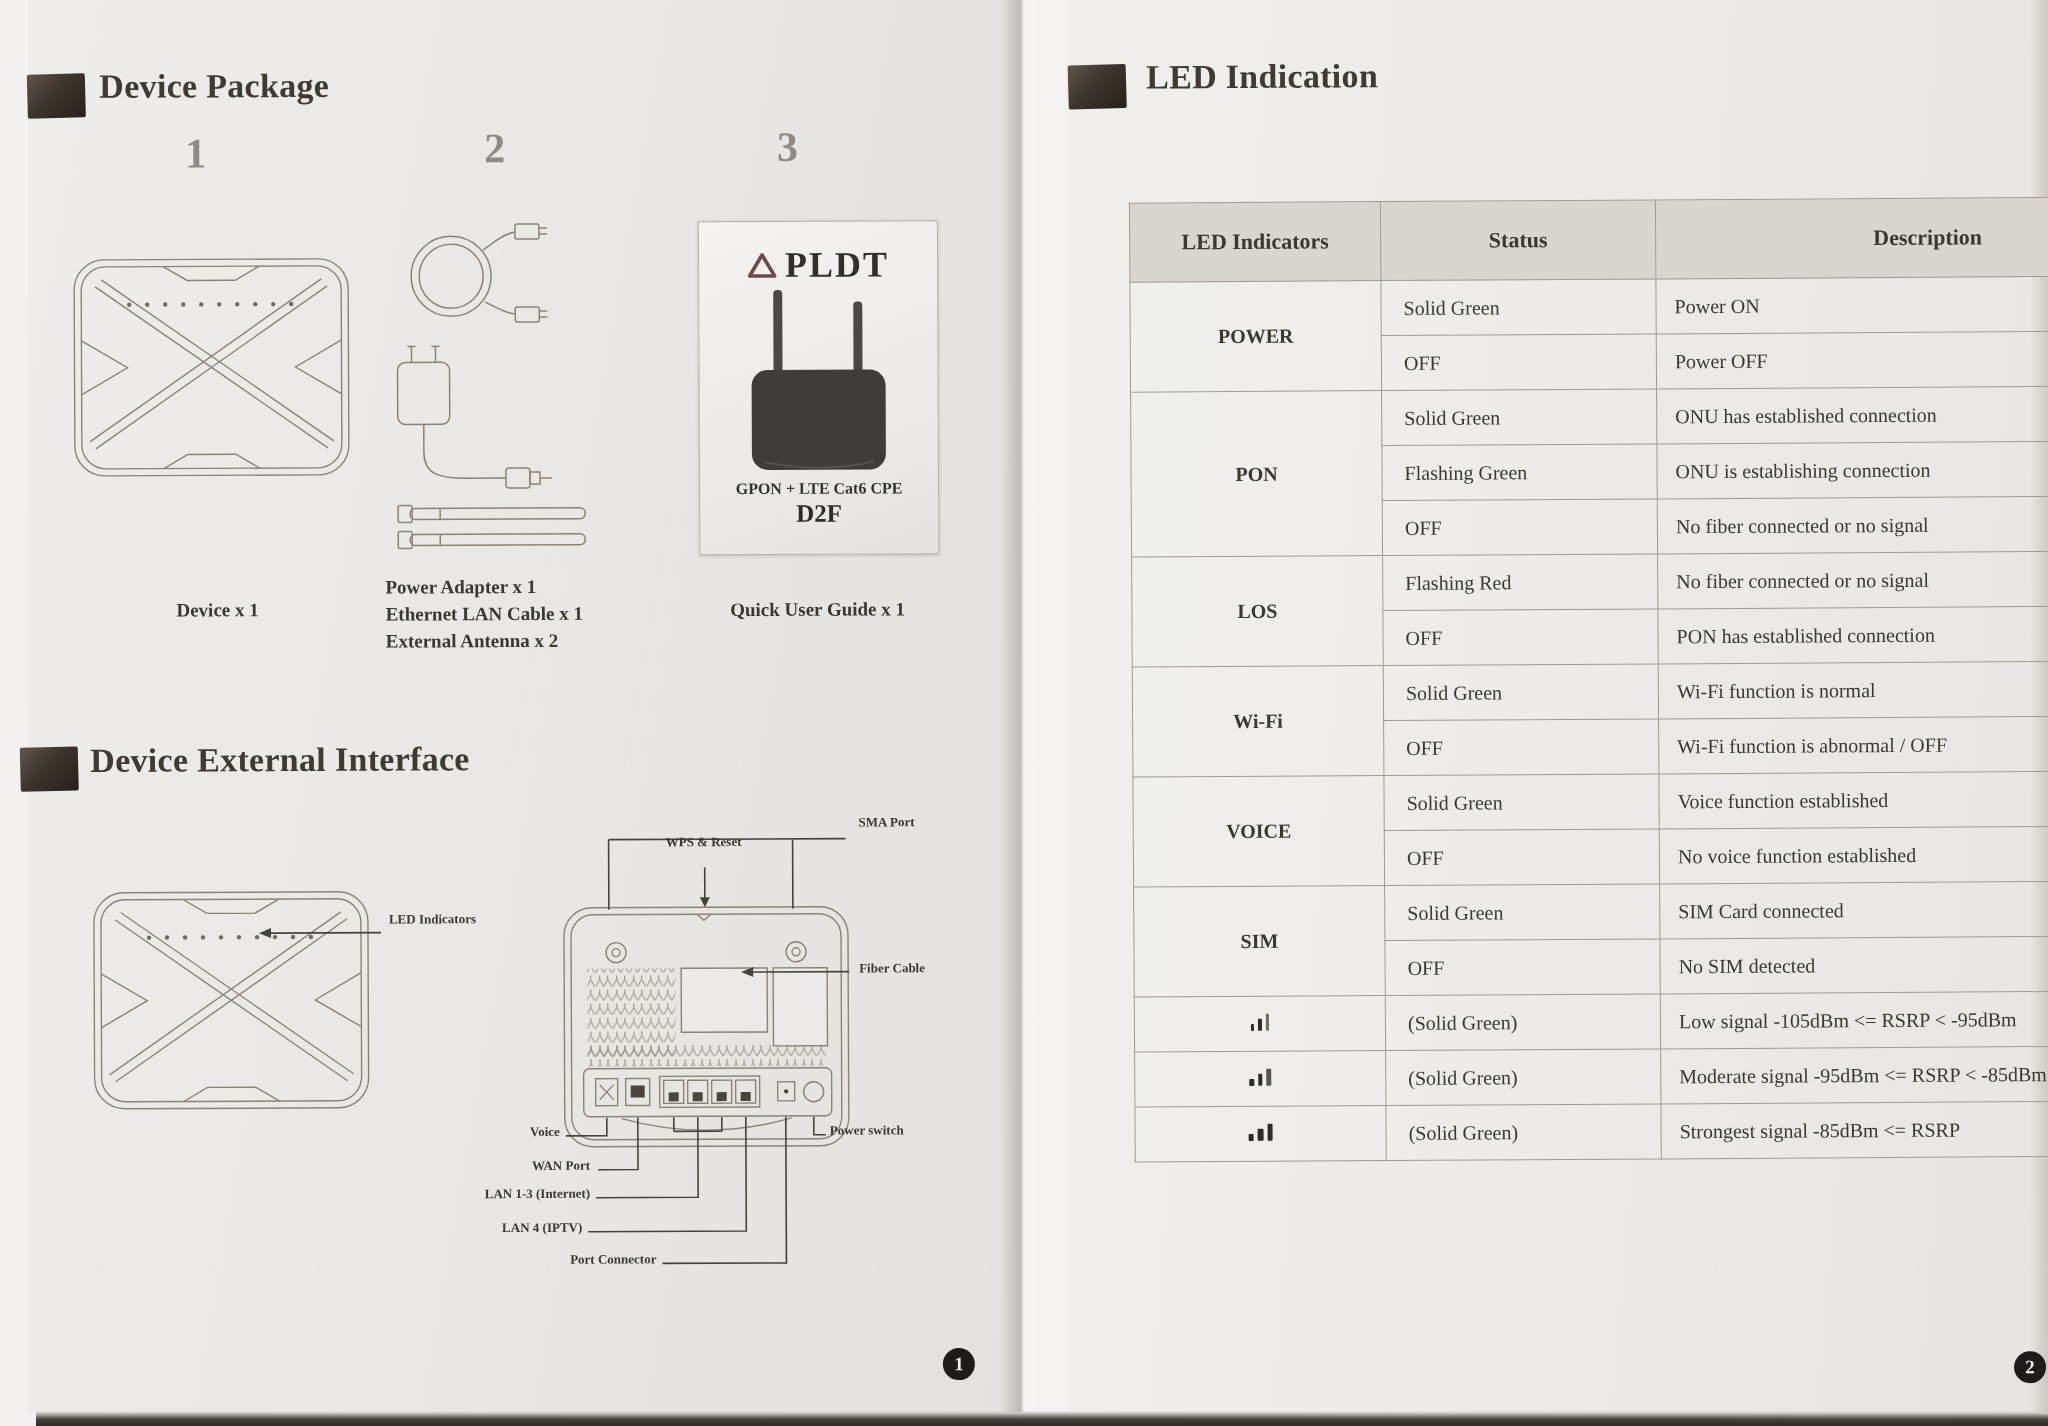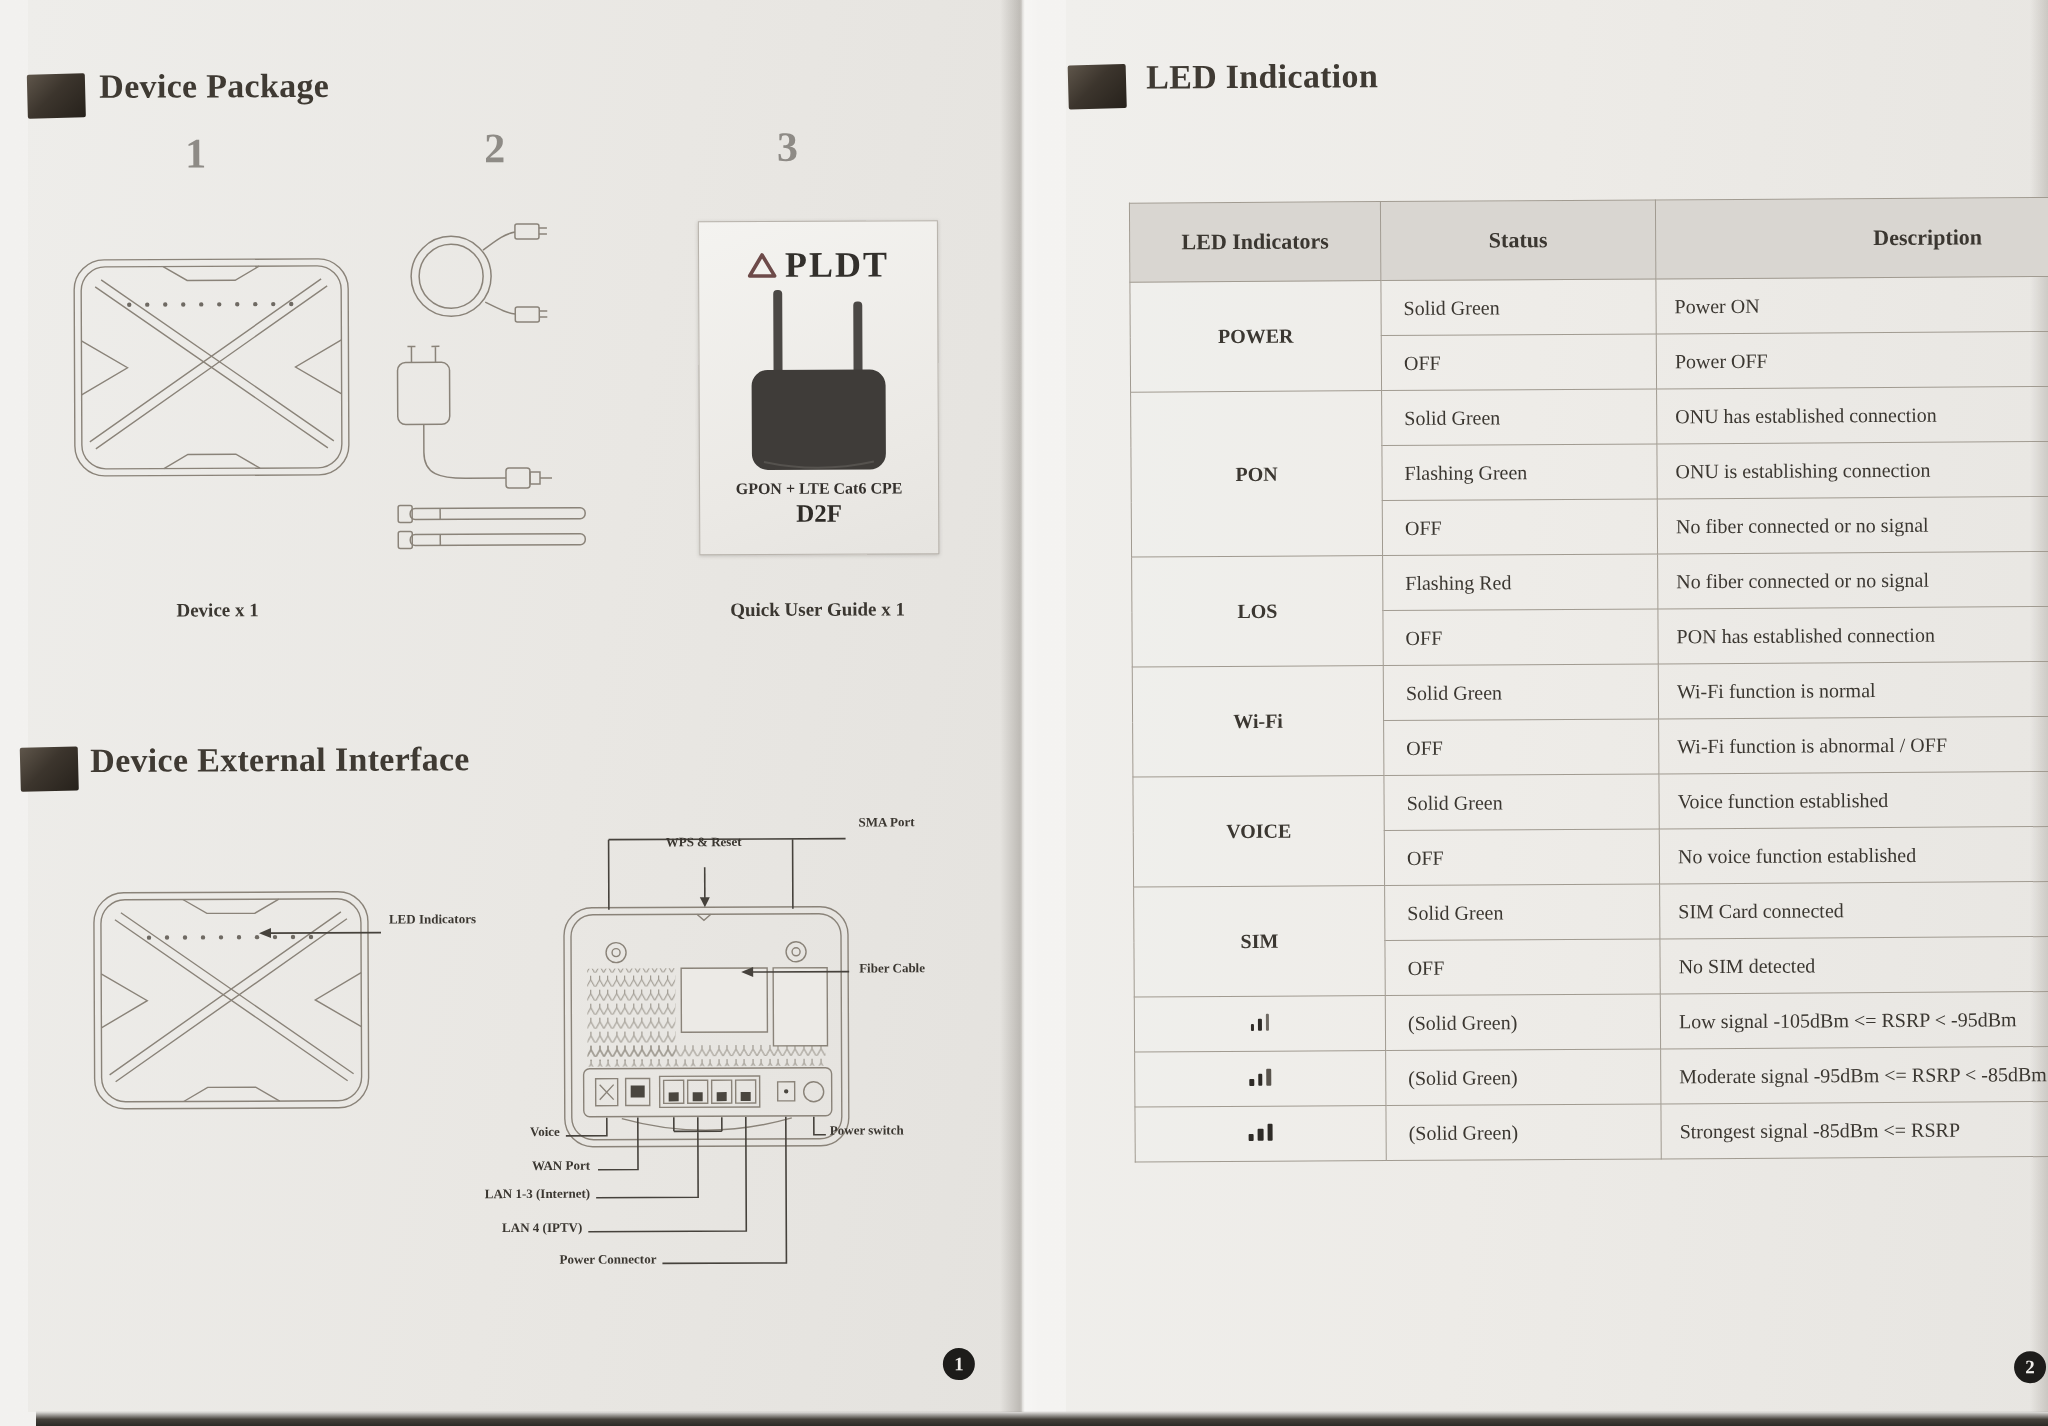--- a/index.html
+++ b/index.html
@@ -173,20 +173,25 @@
             <rect x="148" y="260" width="10" height="12"></rect>
             <path d="M158,266 h12"></path>
           <rect x="28" y="296" width="175" height="11" rx="5"></rect>
             <rect x="16" y="293" width="14" height="17" rx="2"></rect>
             <path d="M58,296 v11"></path>
           <rect x="28" y="322" width="175" height="11" rx="5"></rect>
             <rect x="16" y="319" width="14" height="17" rx="2"></rect>
             <path d="M58,322 v11"></path>
         </g>
       </svg>
+      <div class="abs caption" style="left:358px;top:573px">
+        <span class="cap-line">Power Adapter x 1</span>
+        <span class="cap-line">Ethernet LAN Cable x 1</span>
+        <span class="cap-line">External Antenna x 2</span>
+      </div>
 
       <div class="abs guide-card" style="left:672px;top:222px">
         <div class="gc-logo">
           <svg width="30" height="27" viewBox="0 0 30 27">
             <path d="M15,3 L27.5,24 H2.5 Z" fill="none" stroke="#6d4a49" stroke-width="3.6" stroke-linejoin="round"></path>
           </svg>
           <span class="gc-brand">PLDT</span>
         </div>
         <div class="gc-router">
           <svg width="170" height="188" viewBox="0 0 170 188">
@@ -232,21 +237,21 @@
       </svg>
 
       <div class="abs figlabel" style="left:830px;top:816px">SMA Port</div>
       <div class="abs figlabel center" style="left:610px;top:835px;width:130px">WPS &amp; Reset</div>
       <div class="abs figlabel" style="left:360px;top:911px">LED Indicators</div>
       <div class="abs figlabel" style="left:830px;top:962px">Fiber Cable</div>
       <div class="abs figlabel r" style="left:410px;top:1124px;width:120px">Voice</div>
       <div class="abs figlabel r" style="left:410px;top:1158px;width:150px">WAN Port</div>
       <div class="abs figlabel r" style="left:380px;top:1186px;width:180px">LAN 1-3 (Internet)</div>
       <div class="abs figlabel r" style="left:390px;top:1220px;width:162px">LAN 4 (IPTV)</div>
-      <div class="abs figlabel r" style="left:420px;top:1252px;width:206px">Power Connector</div>
+      <div class="abs figlabel r" style="left:420px;top:1252px;width:206px">Port Connector</div>
       <div class="abs figlabel" style="left:800px;top:1124px">Power switch</div>
 
       <div class="abs pagenum" style="left:912px;top:1350px">1</div>
     </div>
   </div>
 
   <div class="page pg-right">
     <div class="edgeR"></div>
     <div class="inner">
 

